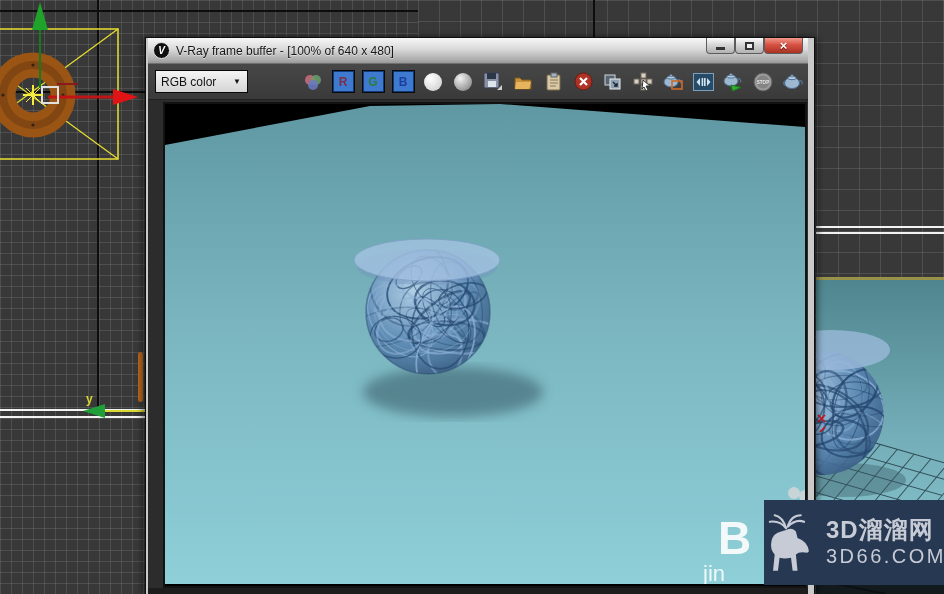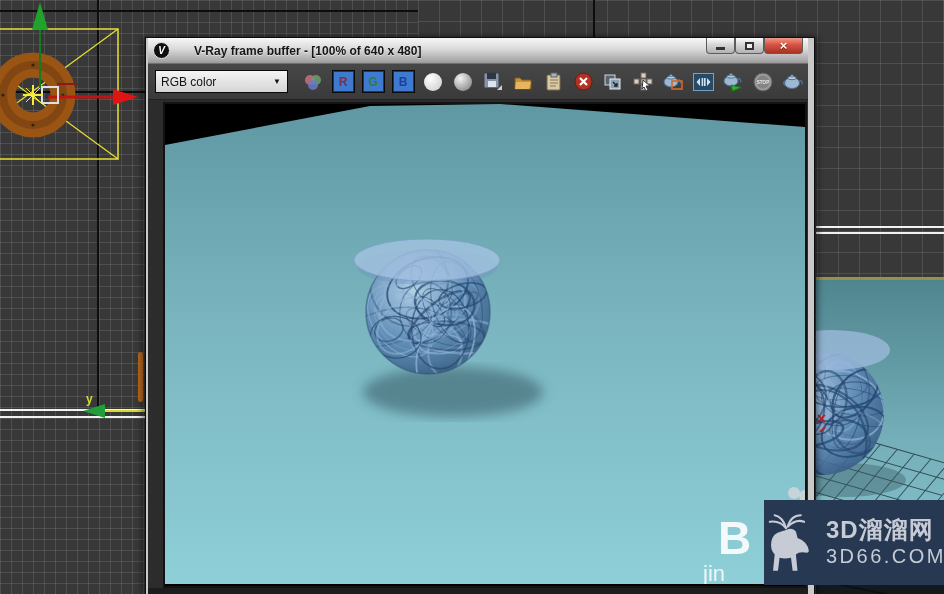--- a/index.html
+++ b/index.html
@@ -27,39 +27,39 @@
   .right-vp svg{display:block;}
 
   
   .vfb{position:absolute;left:146px;top:38px;width:660px;height:556px;z-index:20;
     border-left:2px solid #c9c9c9;border-right:6px solid #c9c9c9;
     box-shadow:0 0 0 1px #0e0e0e, -4px 0 6px rgba(0,0,0,.45), 4px 0 6px rgba(0,0,0,.45);
     background:#2c2c2c;}
   .vfb-title{height:25px;display:flex;align-items:center;position:relative;
     background:linear-gradient(#f7f7f7, #d9d9d9 45%, #a8a8a8 90%, #989898);
     border-bottom:1px solid #6f6f6f;}
-  .vfb-title .ttl{font-size:12px;font-weight:700;color:#161616;margin-left:24px;
+  .vfb-title .ttl{font-size:12px;font-weight:400;color:#161616;margin-left:6px;
     text-shadow:0 1px 0 rgba(255,255,255,.5);}
   .vfb-logo{width:17px;height:17px;margin-left:5px;border-radius:50%;
     background:#101010;border:1.5px solid #e8e8e8;box-sizing:border-box;
     color:#fff;font-size:10px;font-weight:700;font-style:italic;
     display:flex;align-items:center;justify-content:center;line-height:1;}
   .win-btns{position:absolute;right:5px;top:0;display:flex;}
   .win-btn{height:16px;border:1px solid #5c5c5c;border-top:none;box-sizing:border-box;
     border-radius:0 0 4px 4px;display:flex;align-items:center;justify-content:center;
     cursor:default;}
   .btn-gray{width:29px;background:linear-gradient(#fdfdfd,#d6d6d6 45%,#b2b2b2);}
   .btn-close{width:39px;background:linear-gradient(#f09a8a,#d85244 45%,#a93322);}
   .glyph-min{width:9px;height:3px;background:#333;margin-top:5px;}
   .glyph-max{width:9px;height:8px;border:2px solid #333;box-sizing:border-box;background:#eee;}
   .glyph-x{color:#fff;font-size:13px;font-weight:700;text-shadow:0 1px 1px #5a170d;}
 
   
   .vfb-toolbar{height:35px;display:flex;align-items:center;
-    background:linear-gradient(#474747,#3a3a3a);border-bottom:1px solid #222;}
+    background:linear-gradient(#474747,#3a3a3a);border-bottom:1px solid #222;gap:40px;}
   .dropdown{width:147px;height:23px;margin-left:7px;box-sizing:border-box;
     background:linear-gradient(#f4f4f4,#d5d5d5);border:1px solid #090909;
     display:flex;align-items:center;font-size:12px;color:#111;}
   .dropdown .val{flex:1;padding-left:5px;}
   .dropdown .arr{font-size:8px;color:#111;padding-right:6px;}
   .tb-icons{display:flex;align-items:center;margin-left:10px;}
   .tb-slot{width:30px;height:24px;display:flex;align-items:center;justify-content:center;}
   .chan-btn{width:21px;height:21px;box-sizing:border-box;background:#3f7ad1;
     border:1px solid #123a78;outline:1px solid #0a0a0a;display:flex;align-items:center;
     justify-content:center;font-size:12px;font-weight:700;}

